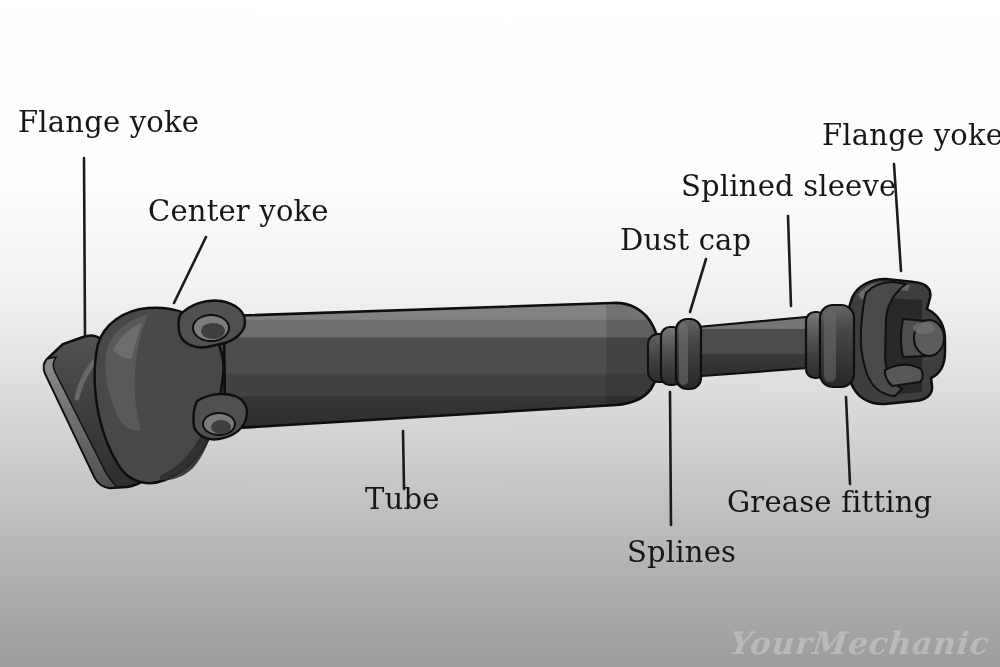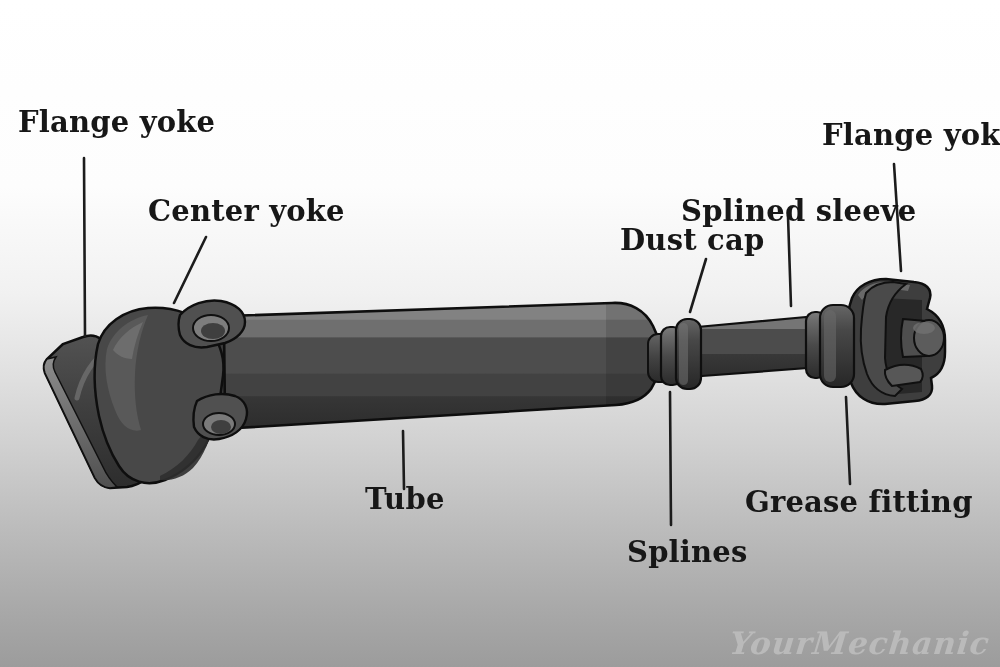--- a/index.html
+++ b/index.html
@@ -4,31 +4,31 @@
 <style>
   html,body{margin:0;padding:0;background:#888;}
   .stage{
     position:relative;width:1000px;height:667px;overflow:hidden;
     background:linear-gradient(180deg,#ffffff 0%,#fdfdfd 28%,#f1f1f1 44%,#e2e2e2 55%,#d0d0d0 67%,#bcbcbc 79%,#a9a9a9 91%,#9c9c9c 100%);
     font-family:"DejaVu Serif","Liberation Serif",serif;
   }
   .stage svg{position:absolute;left:0;top:0;}
   .label{
     position:absolute;white-space:nowrap;
-    font-weight:700;font-size:29px;line-height:1.1;color:#171717;
+    font-weight:400;font-size:29px;line-height:1.1;color:#171717;
     letter-spacing:0.2px;
   }
   .lbl-flange-left{left:18px;top:107px;}
   .lbl-center-yoke{left:132px;top:196px;margin-left:16px;}
   .lbl-dust-cap{left:620px;top:225px;}
-  .lbl-splined-sleeve{left:681px;top:171px;margin-top:25px;}
+  .lbl-splined-sleeve{left:681px;top:171px;}
   .lbl-flange-right{left:822px;top:120px;}
   .lbl-tube{left:365px;top:484px;text-align:right;}
   .lbl-splines{left:627px;top:537px;text-align:center;}
-  .lbl-grease{left:745px;top:487px;text-align:center;}
+  .lbl-grease{left:727px;top:487px;text-align:center;}
   .watermark{
     position:absolute;right:10px;bottom:6px;
     font-family:"DejaVu Serif","Liberation Serif",serif;
     font-style:italic;font-weight:700;font-size:31px;
     color:#bdbdbd;opacity:0.92;transform:skewX(-6deg);
     letter-spacing:1px;white-space:nowrap;
   }
 </style>
 </head>
 <body>

